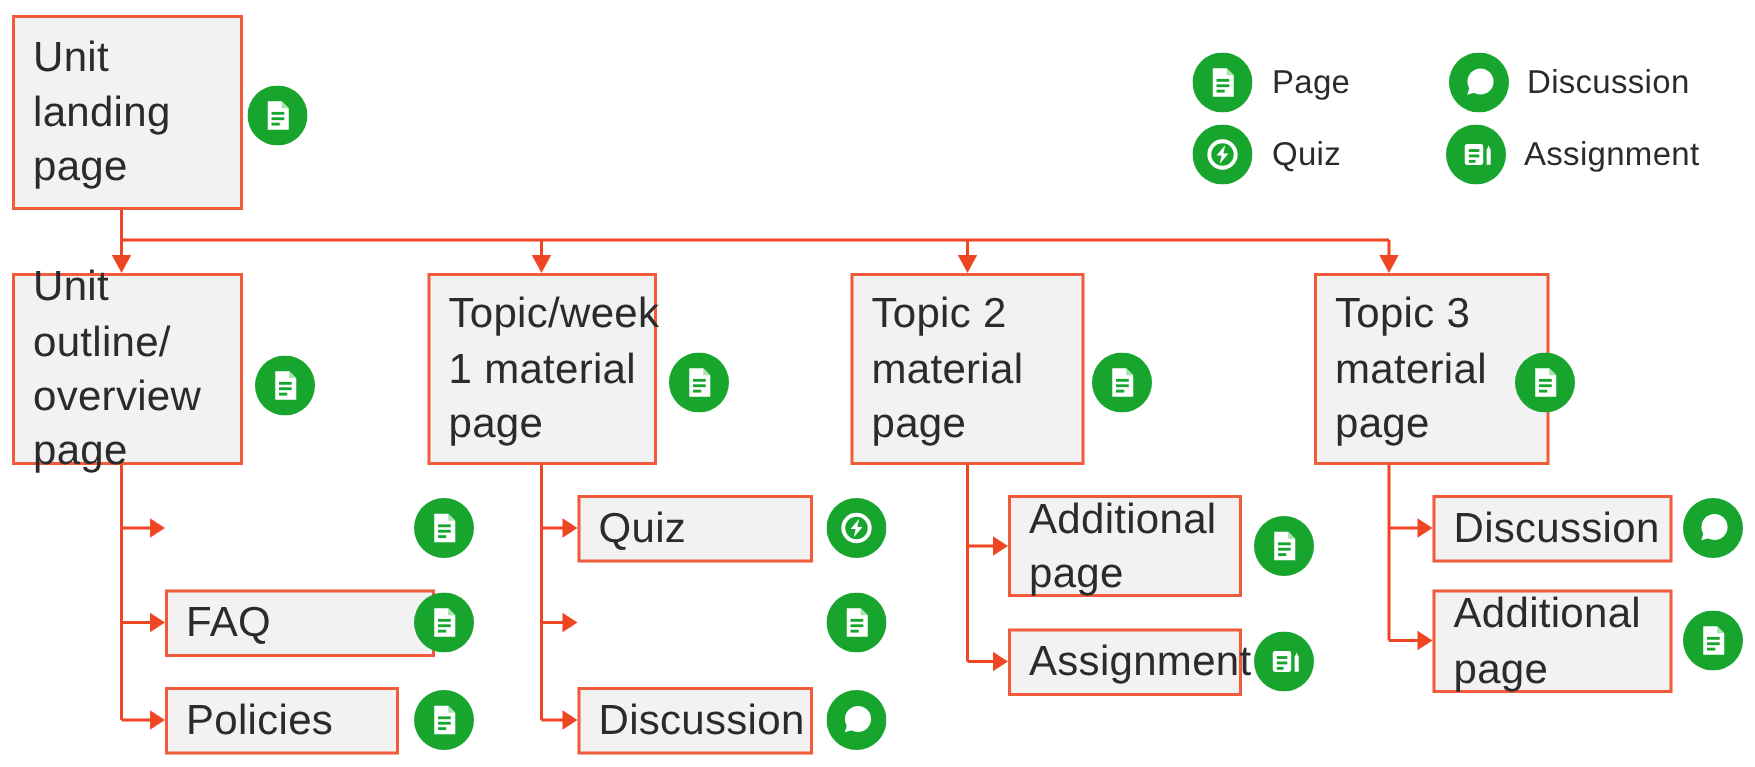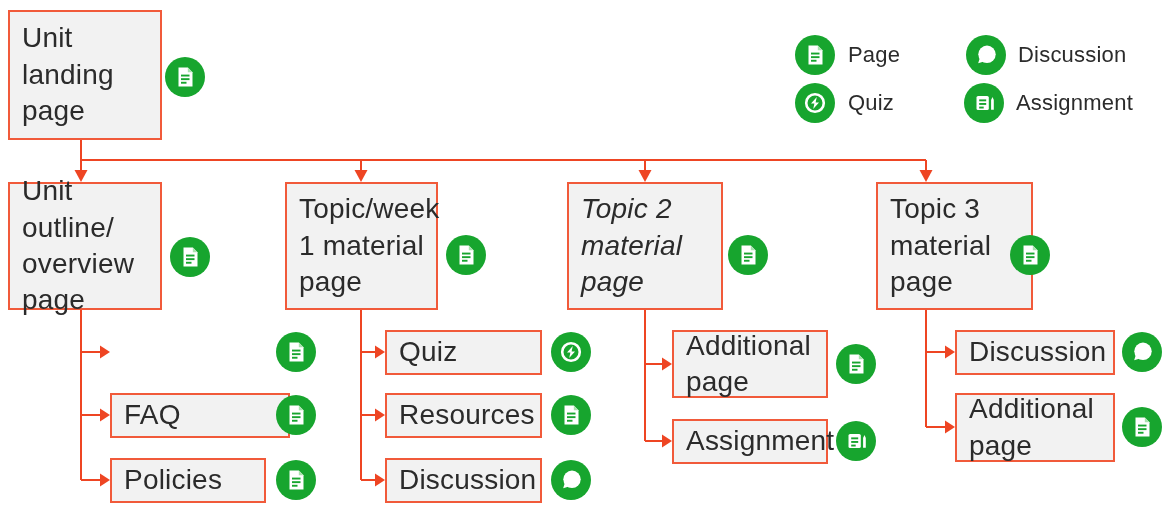--- a/index.html
+++ b/index.html
@@ -165,21 +165,21 @@
     <div class="label">Topic/week
 1 material
 page</div>
   </div>
   <span class="icon" style="left:446px;top:235px;">
     <svg width="40" height="40" viewBox="0 0 40 40">
         <use href="#sym-page"></use>
       </svg>
   </span>
 
-  <div class="node" style="left:567px;top:182px;width:156px;height:128px;font-style:italic;">
+  <div class="node" style="left:567px;top:182px;width:156px;height:128px;">
     <div class="label">Topic 2
 material
 page</div>
   </div>
   <span class="icon" style="left:728px;top:235px;">
     <svg width="40" height="40" viewBox="0 0 40 40">
         <use href="#sym-page"></use>
       </svg>
   </span>
 
@@ -220,23 +220,20 @@
 
   <div class="node" style="left:385px;top:330px;width:157px;height:45px;">
     <div class="label">Quiz</div>
   </div>
   <span class="icon" style="left:551px;top:332px;">
     <svg width="40" height="40" viewBox="0 0 40 40">
         <use href="#sym-quiz"></use>
       </svg>
   </span>
 
-  <div class="node" style="left:385px;top:393px;width:157px;height:45px;">
-    <div class="label">Resources</div>
-  </div>
   <span class="icon" style="left:551px;top:395px;">
     <svg width="40" height="40" viewBox="0 0 40 40">
         <use href="#sym-page"></use>
       </svg>
   </span>
 
   <div class="node" style="left:385px;top:458px;width:157px;height:45px;">
     <div class="label">Discussion</div>
   </div>
   <span class="icon" style="left:551px;top:460px;">

